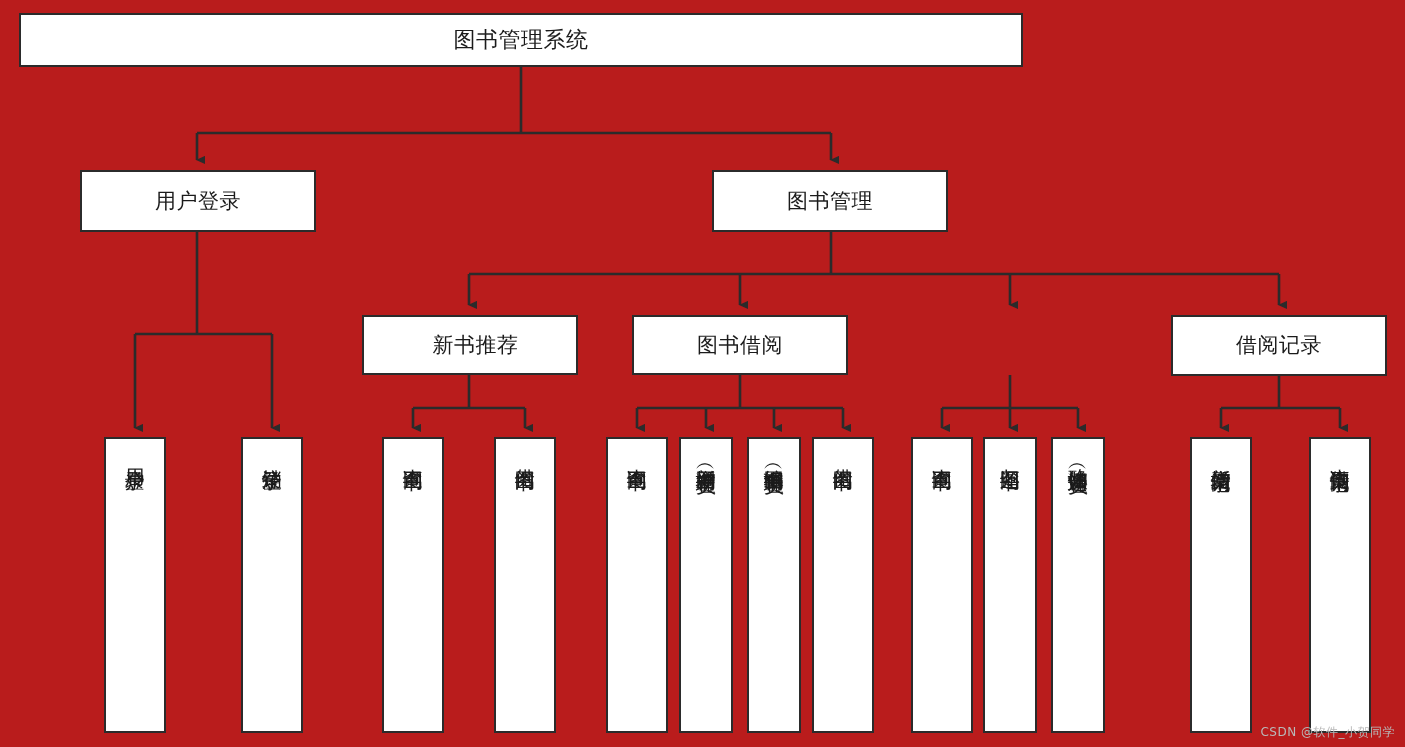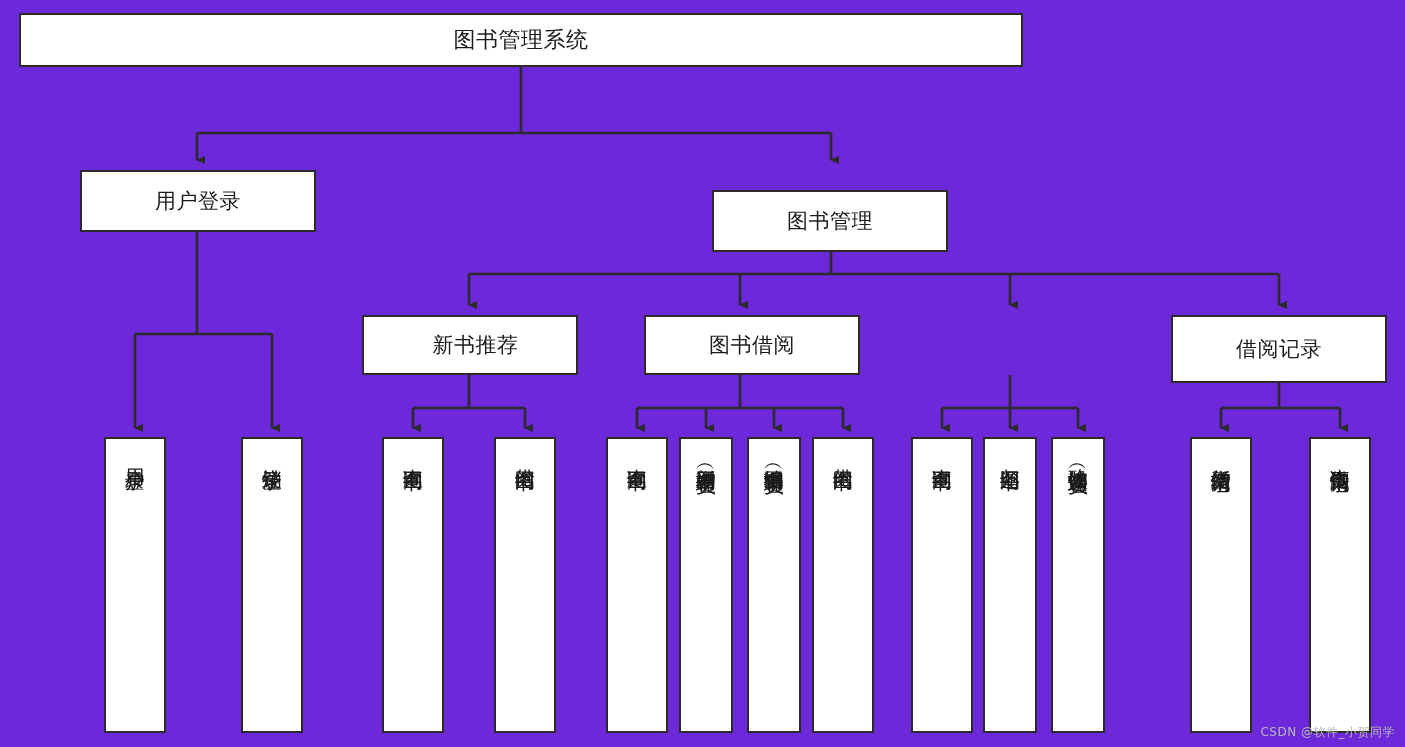--- a/index.html
+++ b/index.html
@@ -4,21 +4,21 @@
 <style>
   html,body{margin:0;padding:0;background:#ffffff;}
   body{
     font-family:"DejaVu Sans","Liberation Sans",sans-serif;
     -webkit-font-smoothing:antialiased;
   }
   #stage{
     position:relative;
     width:1405px;
     height:747px;
-    background:#6d28d9;
+    background:#b91c1c;
     overflow:hidden;
   }
   #wires{
     position:absolute;
     left:0;top:0;
     width:1405px;height:747px;
     pointer-events:none;
   }
   .node{
     position:absolute;
@@ -124,31 +124,31 @@
     </g>
   </svg>
 
   <div class="node h root" style="left:19px;top:13px;width:1004px;height:54px;">
     <span class="label">图书管理系统</span>
   </div>
 
   <div class="node h" style="left:80px;top:170px;width:236px;height:62px;">
     <span class="label">用户登录</span>
   </div>
-  <div class="node h" style="left:712px;top:170px;width:236px;height:62px;margin-top:20px;">
+  <div class="node h" style="left:712px;top:170px;width:236px;height:62px;">
     <span class="label">图书管理</span>
   </div>
 
   <div class="node h" style="left:362px;top:315px;width:216px;height:60px;padding-left:11px;">
     <span class="label">新书推荐</span>
   </div>
-  <div class="node h" style="left:632px;top:315px;width:216px;height:60px;margin-left:12px;">
+  <div class="node h" style="left:632px;top:315px;width:216px;height:60px;">
     <span class="label">图书借阅</span>
   </div>
-  <div class="node h" style="left:1171px;top:315px;width:216px;height:68px;">
+  <div class="node h" style="left:1171px;top:315px;width:216px;height:61px;">
     <span class="label">借阅记录</span>
   </div>
 
   <div class="node v" style="left:104px;top:437px;width:62px;height:296px;">
     <span class="label">用户登录</span>
   </div>
   <div class="node v" style="left:241px;top:437px;width:62px;height:296px;">
     <span class="label">注销登录</span>
   </div>
 

